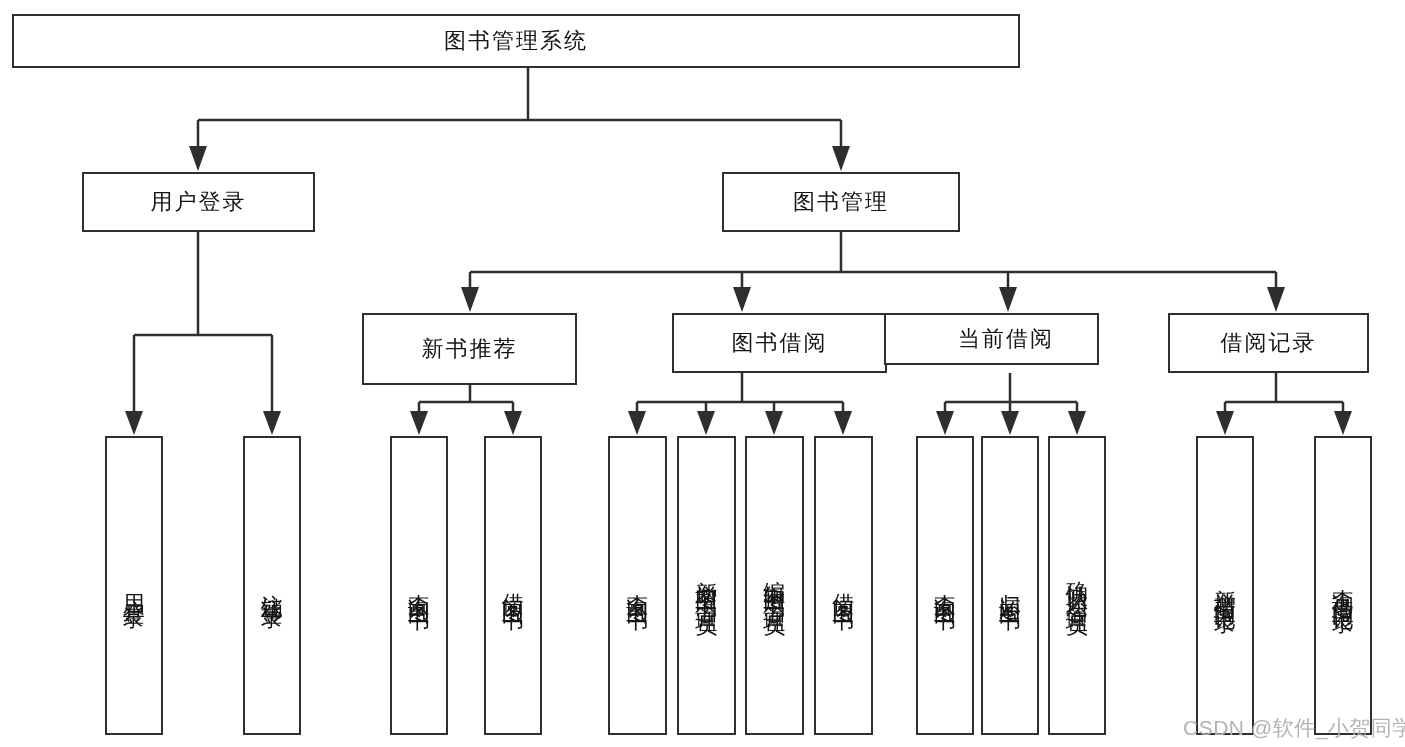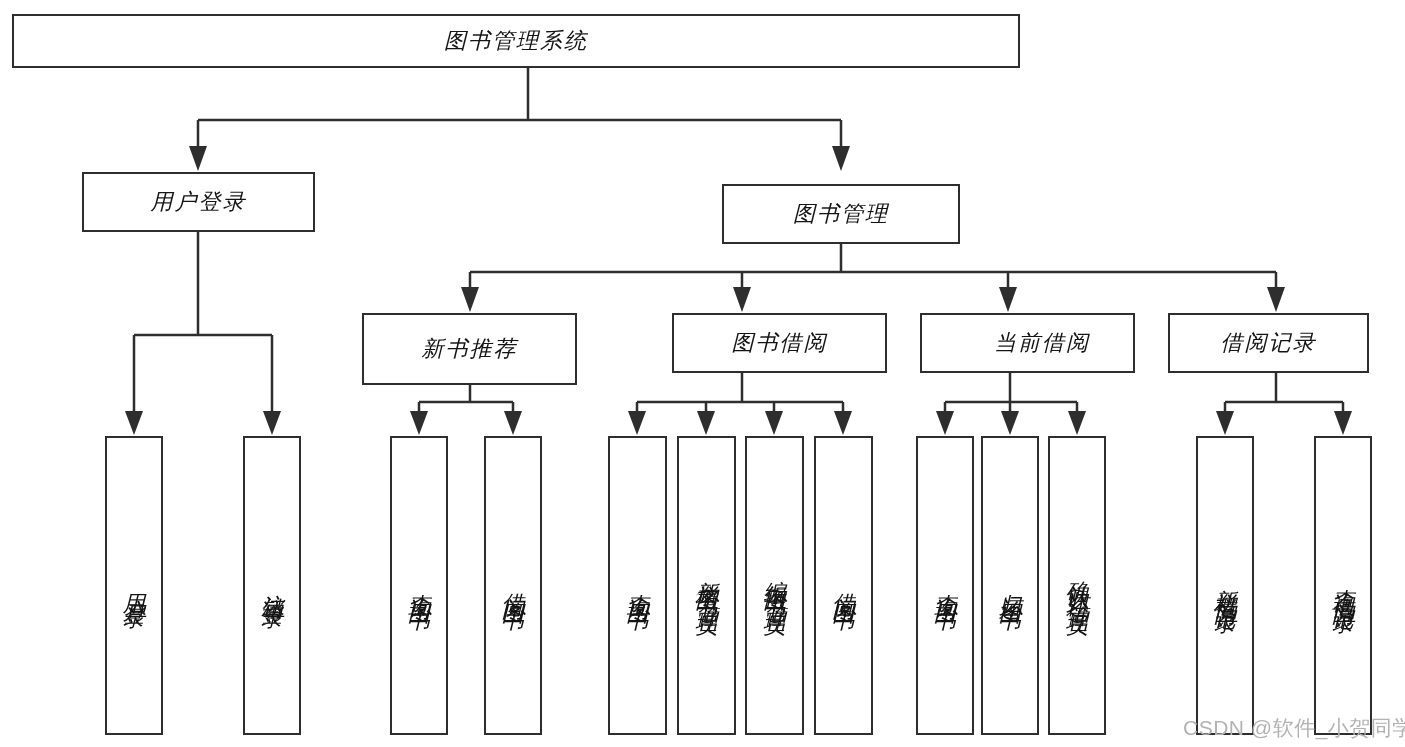--- a/index.html
+++ b/index.html
@@ -6,21 +6,21 @@
   body{
     width:1405px;height:747px;position:relative;overflow:hidden;
     background:#ffffff;
     font-family:"Liberation Sans","DejaVu Sans",sans-serif;
   }
   svg.connectors{position:absolute;left:0;top:0;z-index:1;}
   .node{
     position:absolute;z-index:2;background:#ffffff;
     border:2.5px solid #2e2e2e;box-sizing:border-box;
     display:flex;align-items:center;justify-content:center;
-    color:#141414;font-size:22px;letter-spacing:2px;font-style:italic;
+    color:#141414;font-size:22px;letter-spacing:2px;
   }
   .vnode .vtext{
     writing-mode:vertical-rl;text-orientation:mixed;
     letter-spacing:5px;line-height:1.15;
   }
   .watermark{
     position:absolute;z-index:3;left:1183px;top:714px;
     color:#b3b3b3;font-size:21px;white-space:nowrap;letter-spacing:0.5px;
   }
 </style>
@@ -74,31 +74,31 @@
   </g>
 </svg>
 
 <div class="node" style="left:12px;top:14px;width:1008px;height:54px;">
   <span>图书管理系统</span>
 </div>
 
 <div class="node" style="left:82px;top:172px;width:233px;height:60px;">
   <span>用户登录</span>
 </div>
-<div class="node" style="left:722px;top:172px;width:238px;height:60px;margin-top:12px;">
+<div class="node" style="left:722px;top:172px;width:238px;height:60px;">
   <span>图书管理</span>
 </div>
 
 <div class="node" style="left:362px;top:313px;width:215px;height:72px;">
   <span>新书推荐</span>
 </div>
 <div class="node" style="left:672px;top:313px;width:215px;height:60px;">
   <span>图书借阅</span>
 </div>
-<div class="node" style="left:920px;top:313px;width:215px;height:60px;padding-left:29px;">
+<div class="node" style="left:884px;top:313px;width:215px;height:52px;padding-left:29px;">
   <span>当前借阅</span>
 </div>
 <div class="node" style="left:1168px;top:313px;width:201px;height:60px;">
   <span>借阅记录</span>
 </div>
 
 <div class="node vnode" style="left:105px;top:436px;width:58px;height:299px;">
   <span class="vtext">用户登录</span>
 </div>
 <div class="node vnode" style="left:243px;top:436px;width:58px;height:299px;">

